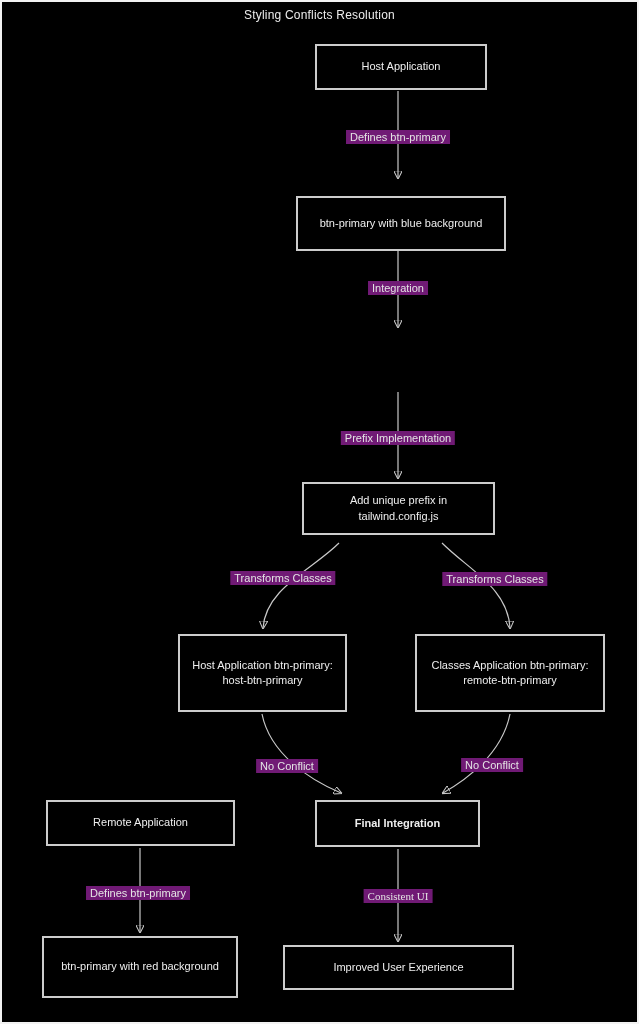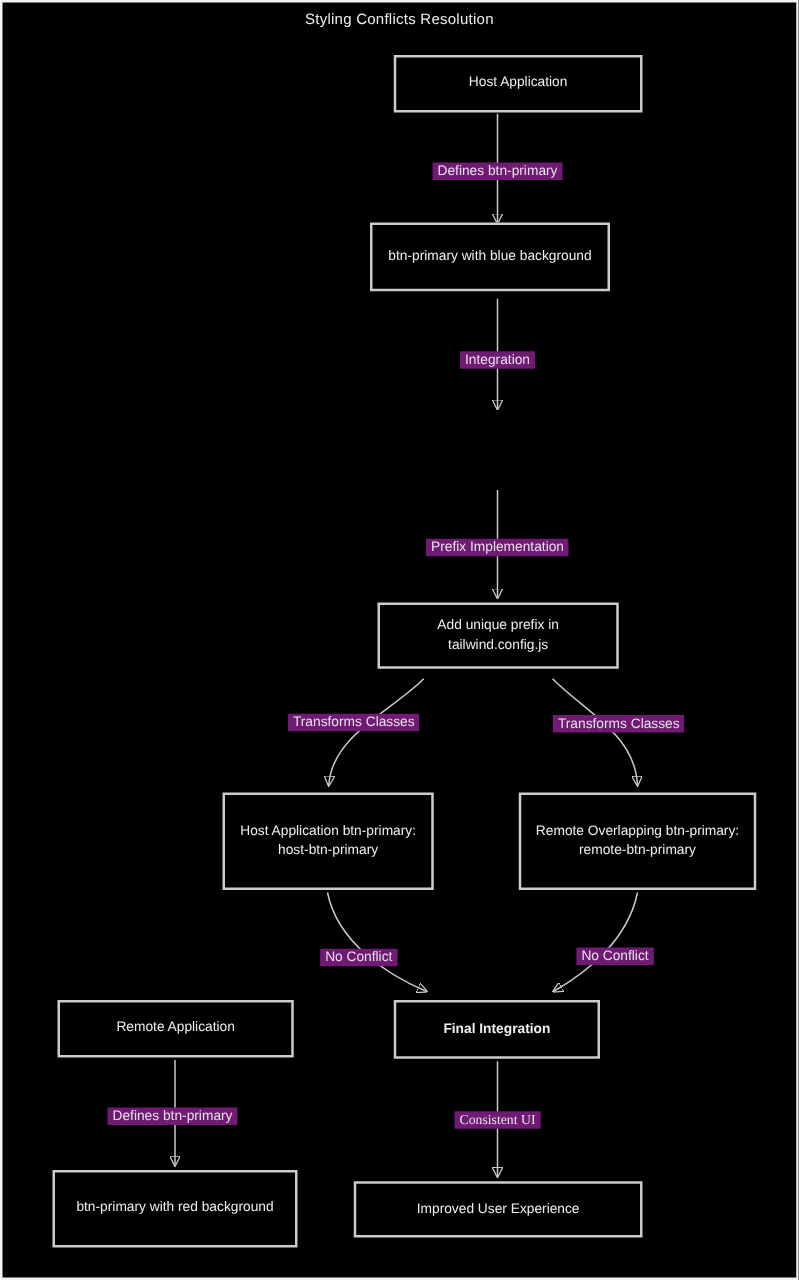--- a/index.html
+++ b/index.html
@@ -55,22 +55,22 @@
   .edge-label {
     position: absolute;
     transform: translate(-50%, -50%);
     background: #701a75;
     color: #e4e4e4;
     font-size: 11px;
     padding: 1px 4px;
     white-space: nowrap;
   }
   
-  .n-host-app   { left: 313px; top: 42px;  width: 199px; height: 46px; text-align: center; }
-  .n-blue-bg    { left: 294px; top: 176px; width: 192px; height: 55px; }
+  .n-host-app   { left: 313px; top: 42px;  width: 172px; height: 46px; text-align: center; }
+  .n-blue-bg    { left: 294px; top: 194px; width: 210px; height: 55px; }
   .n-conflict   { left: 279px; top: 329px; width: 234px; height: 59px; }
   .n-prefix     { left: 300px; top: 480px; width: 193px; height: 53px; text-align: center; }
   .n-host-btn   { left: 176px; top: 632px; width: 169px; height: 78px; }
   .n-remote-btn { left: 413px; top: 632px; width: 190px; height: 78px; }
   .n-final      { left: 313px; top: 798px; width: 165px; height: 47px; font-weight: bold; }
   .n-remote-app { left: 44px;  top: 798px; width: 189px; height: 46px; align-items: center; }
   .n-red-bg     { left: 40px;  top: 934px; width: 196px; height: 62px; }
   .n-improved   { left: 281px; top: 943px; width: 231px; height: 45px; }
   
   .l-defines-host    { left: 396px; top: 135px; }
@@ -119,21 +119,21 @@
   <div class="node n-prefix">
     <span>Add unique prefix in tailwind.config.js</span>
   </div>
 
   <div class="node n-host-btn">
     <span>Host Application btn-primary:</span>
     <span>host-btn-primary</span>
   </div>
 
   <div class="node n-remote-btn">
-    <span>Remote Overlapping btn-primary:</span>
+    <span>Classes Application btn-primary:</span>
     <span>remote-btn-primary</span>
   </div>
 
   <div class="node n-final">
     <span>Final Integration</span>
   </div>
 
   <div class="node n-remote-app">
     <span>Remote Application</span>
   </div>

